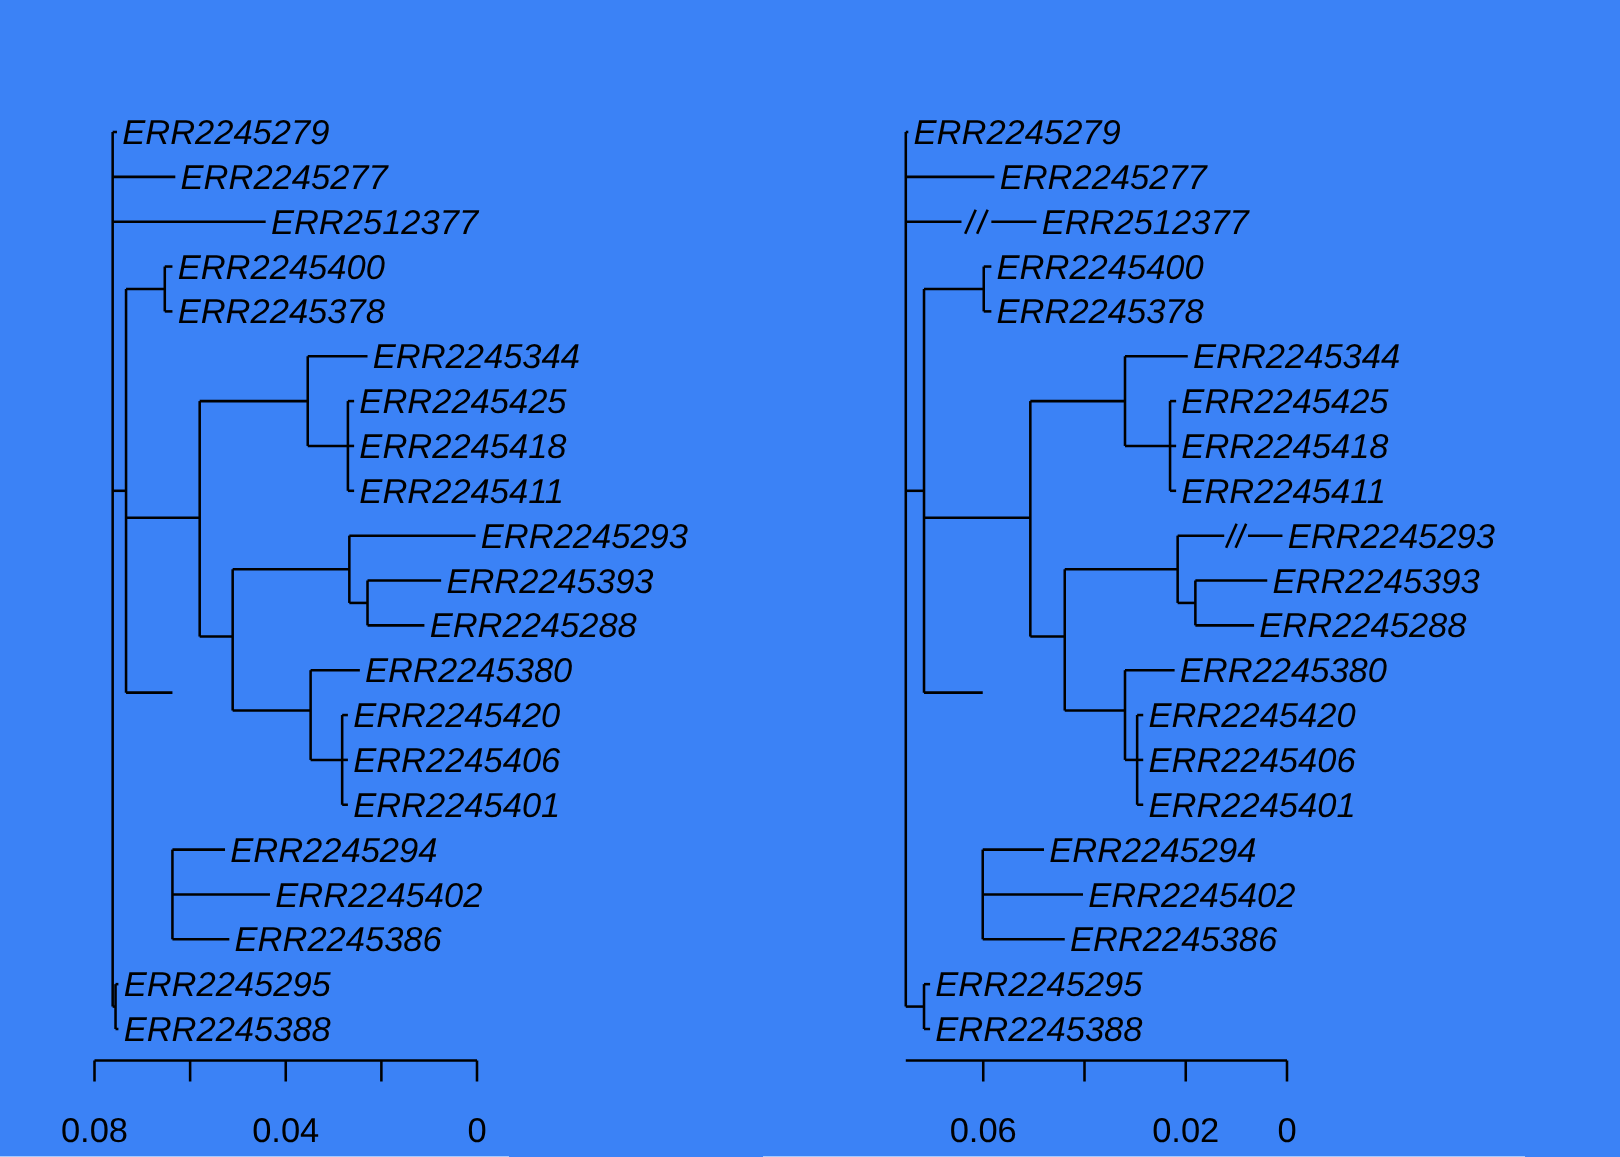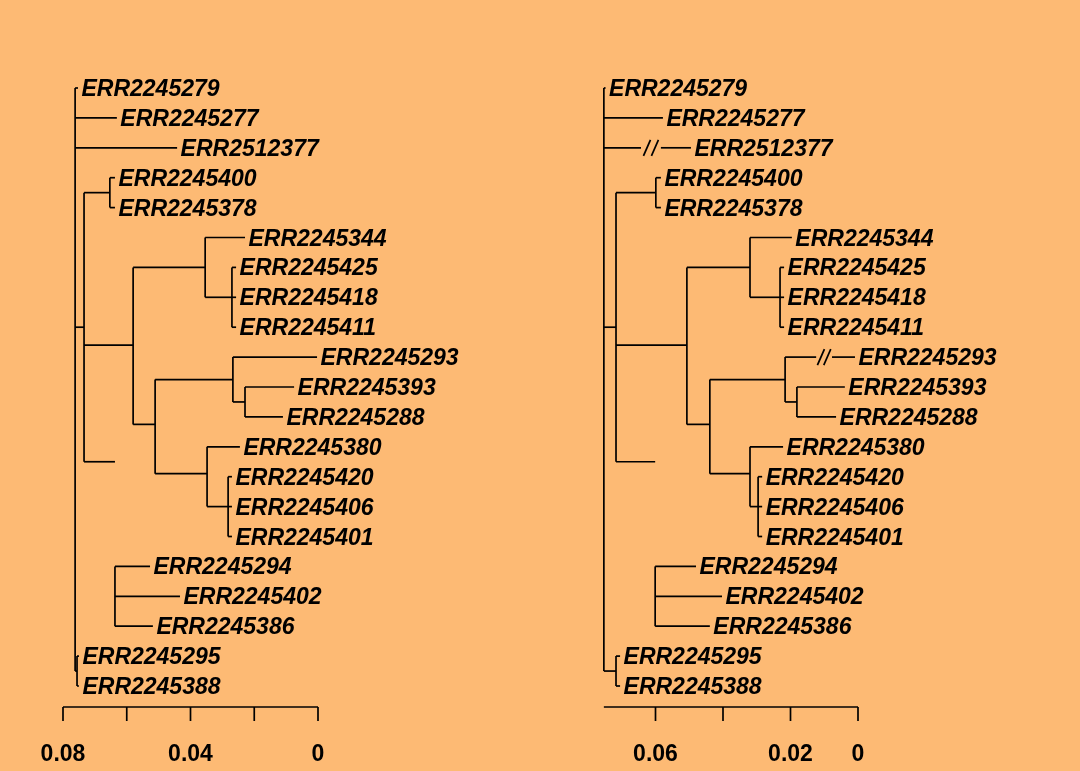--- a/index.html
+++ b/index.html
@@ -1,16 +1,16 @@
 <!DOCTYPE html>
 <html><head>
 <meta charset="utf-8">
 <style>
   html,body{margin:0;padding:0;background:#ffffff;width:1080px;height:771px;overflow:hidden;}
-  .fig{position:relative;width:1080px;height:771px;background:#fdba74;font-weight:bold;}
+  .fig{position:relative;width:1080px;height:771px;background:#3b82f6;}
   svg{display:block;}
   text{font-family:"Liberation Sans","DejaVu Sans",sans-serif;}
   .taxon{font-style:italic;}
 </style>
 </head>
 <body>
 
 <div class="fig">
   <svg id="fig-svg" width="1080" height="771" viewBox="0 0 1080 771">
       <g>

